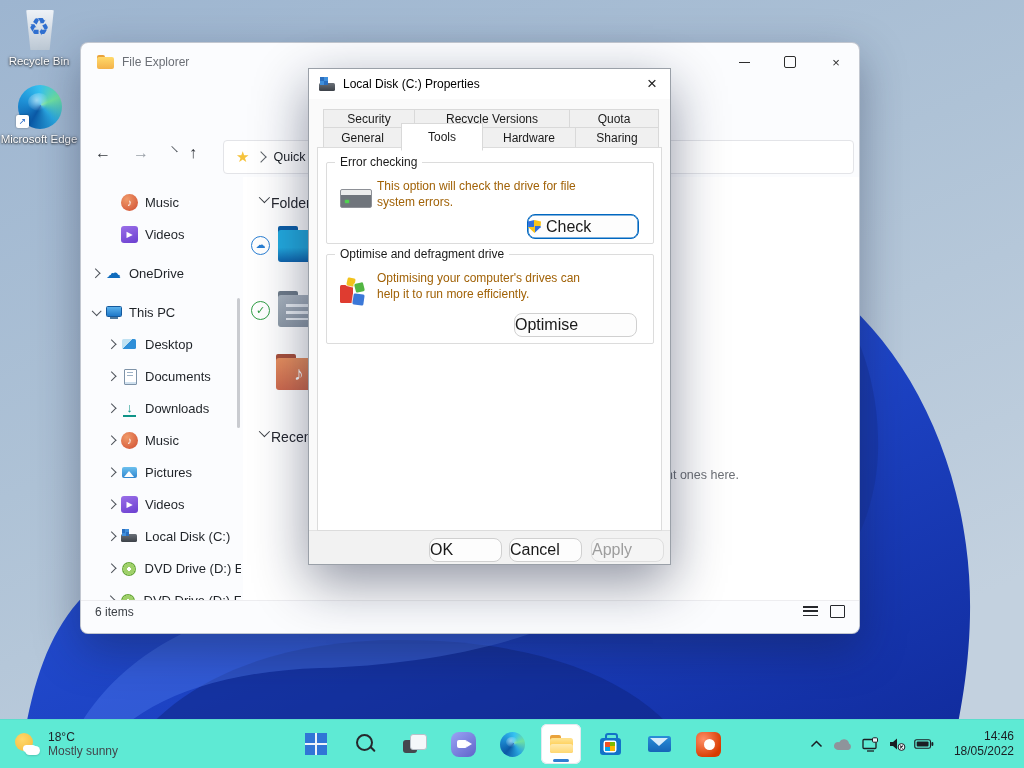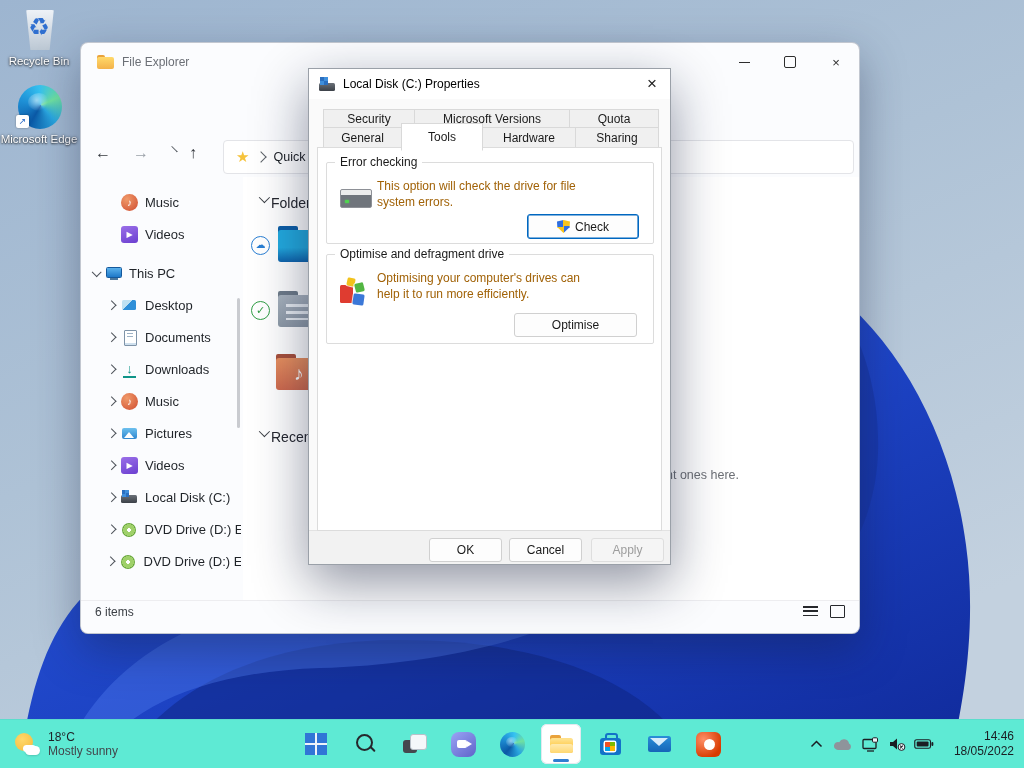--- a/index.html
+++ b/index.html
@@ -167,22 +167,22 @@
   .gb-desc{position:absolute;left:50px;top:15px;width:225px;font-size:12px;line-height:16px;color:#a16207}
   .drive3d{position:absolute;left:13px;top:26px;width:30px;height:17px;border-radius:2px;border:1px solid #8d9096;
     background:linear-gradient(180deg,#ececec 0 30%,#70757c 31% 100%)}
   .drive3d::after{content:"";position:absolute;left:4px;bottom:4px;width:4px;height:3px;border-radius:1px;background:#4fd44f;box-shadow:0 0 2px #4fd44f}
   .defrag{position:absolute;left:12px;top:22px;width:30px;height:32px}
   .defrag i{position:absolute;border-radius:1.5px;box-shadow:0 0 0 1px rgba(255,255,255,.8)}
   .defrag .r{left:1px;top:8px;width:13px;height:18px;background:#df3c30}
   .defrag .y{left:8px;top:1px;width:8px;height:8px;background:#f2c21c;transform:rotate(12deg)}
   .defrag .g{left:16px;top:6px;width:9px;height:9px;background:#53b643;transform:rotate(-14deg)}
   .defrag .b{left:14px;top:17px;width:11px;height:11px;background:#3b78d8;transform:rotate(8deg)}
-  .dlg-btn{position:absolute;background:#fdfdfd;border:1px solid #d0d0d0;border-radius:3px;font-size:12px;color:#1a1a1a;
-    display:flex;align-items:center;justify-content:center;gap:5px;cursor:default}
+  .dlg-btn{position:absolute;background:#fdfdfd;border:1px solid #d0d0d0;border-radius:8px;font-size:16px;color:#1a1a1a;
+    display:flex;align-items:center;gap:5px;cursor:default}
   #check-button{left:200px;top:51px;width:110px;height:23px;border:1px solid #0067c0;box-shadow:inset 0 0 0 .6px #0067c0}
   .uac-shield{width:13px;height:13px;clip-path:polygon(50% 0,100% 12%,97% 55%,50% 100%,3% 55%,0 12%);
     background:conic-gradient(#f7c31b 0 90deg,#2f6fe0 0 180deg,#f7c31b 0 270deg,#2f6fe0 0)}
   #optimise-button{left:187px;top:58px;width:121px;height:22px}
   #dlg-footer{position:absolute;left:0;right:0;top:461px;bottom:0;background:#f2f2f2;border-top:1px solid #e2e2e2}
   .foot-btn{top:7px;width:71px;height:22px}
   .foot-btn.disabled{color:#9d9d9d;background:#f5f5f5;border-color:#dedede}
   
   #taskbar{position:absolute;left:0;right:0;bottom:0;height:48px;background:#5eead4;z-index:30;
     border-top:1px solid rgba(60,80,110,.08)}
@@ -311,20 +311,27 @@
         <span class="sic ic-music"></span>
         <span class="sb-label">Music</span>
       </div>
       <div class="sb-item lvl1">
         <span class="sb-chev none"></span>
         <span class="sic ic-videos"></span>
         <span class="sb-label">Videos</span>
       </div>
       <div class="sb-item lvl0 gap">
         <span class="sb-chev">
+          <span class="chev right"></span>
+        </span>
+        <span class="sic ic-onedrive"></span>
+        <span class="sb-label">OneDrive</span>
+      </div>
+      <div class="sb-item lvl0 gap">
+        <span class="sb-chev">
           <span class="chev down"></span>
         </span>
         <span class="sic ic-thispc"></span>
         <span class="sb-label">This PC</span>
       </div>
       <div class="sb-item lvl1">
         <span class="sb-chev">
           <span class="chev right"></span>
         </span>
         <span class="sic ic-desktop"></span>
@@ -429,21 +436,21 @@
 </div>
 
 <div id="dialog">
   <div id="dlg-titlebar">
     <span class="dlg-drive-ic"></span>
     <span id="dlg-title">Local Disk (C:) Properties</span>
   </div>
   <div id="dlg-close"></div>
   <div id="dlg-tabs">
       <div class="dtab row-back" style="left: 14px; width: 90px;">Security</div>
-      <div class="dtab row-back" style="left: 105px; width: 154px;">Microsoft Versions</div>
+      <div class="dtab row-back" style="left: 105px; width: 154px;">Recycle Versions</div>
       <div class="dtab row-back" style="left: 260px; width: 88px;">Quota</div>
       <div class="dtab row-front" style="left: 14px; width: 77px;">General</div>
       <div class="dtab row-front active" style="left: 92px; width: 80px;">Tools</div>
       <div class="dtab row-front" style="left: 173px; width: 92px;">Hardware</div>
       <div class="dtab row-front" style="left: 266px; width: 82px;">Sharing</div>
     </div>
   <div id="dlg-page"></div>
 
   <div class="groupbox" id="group-error" style="z-index:5">
     <span class="gb-legend">Error checking</span>

